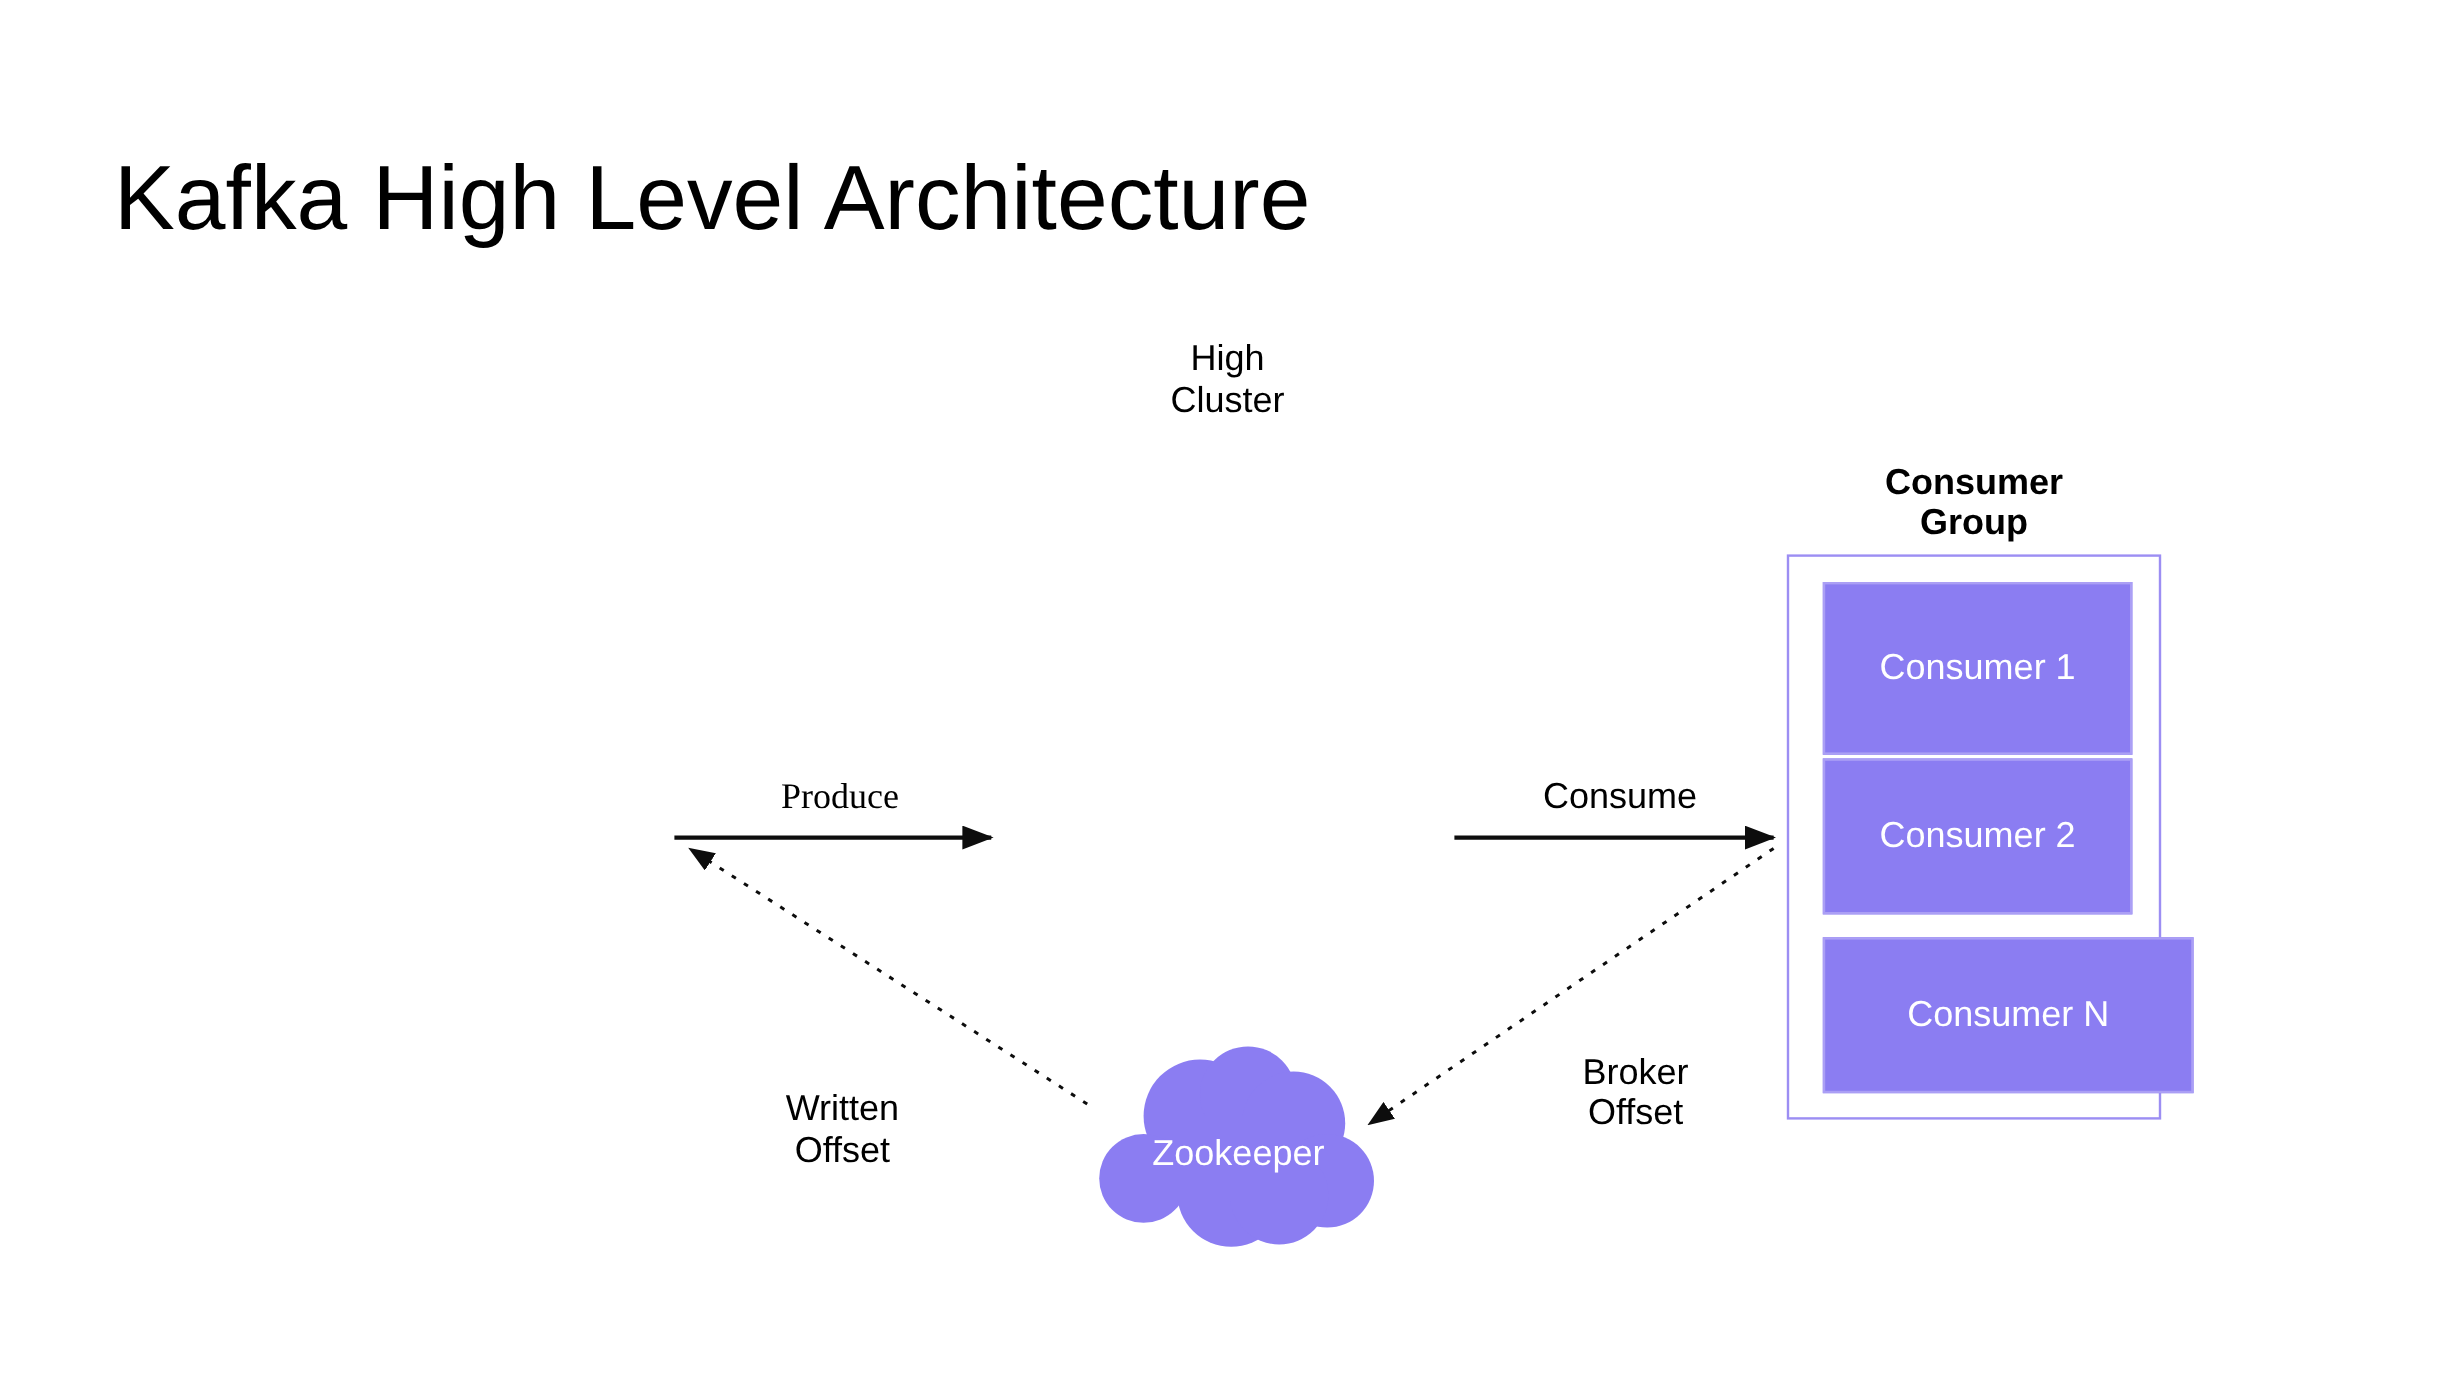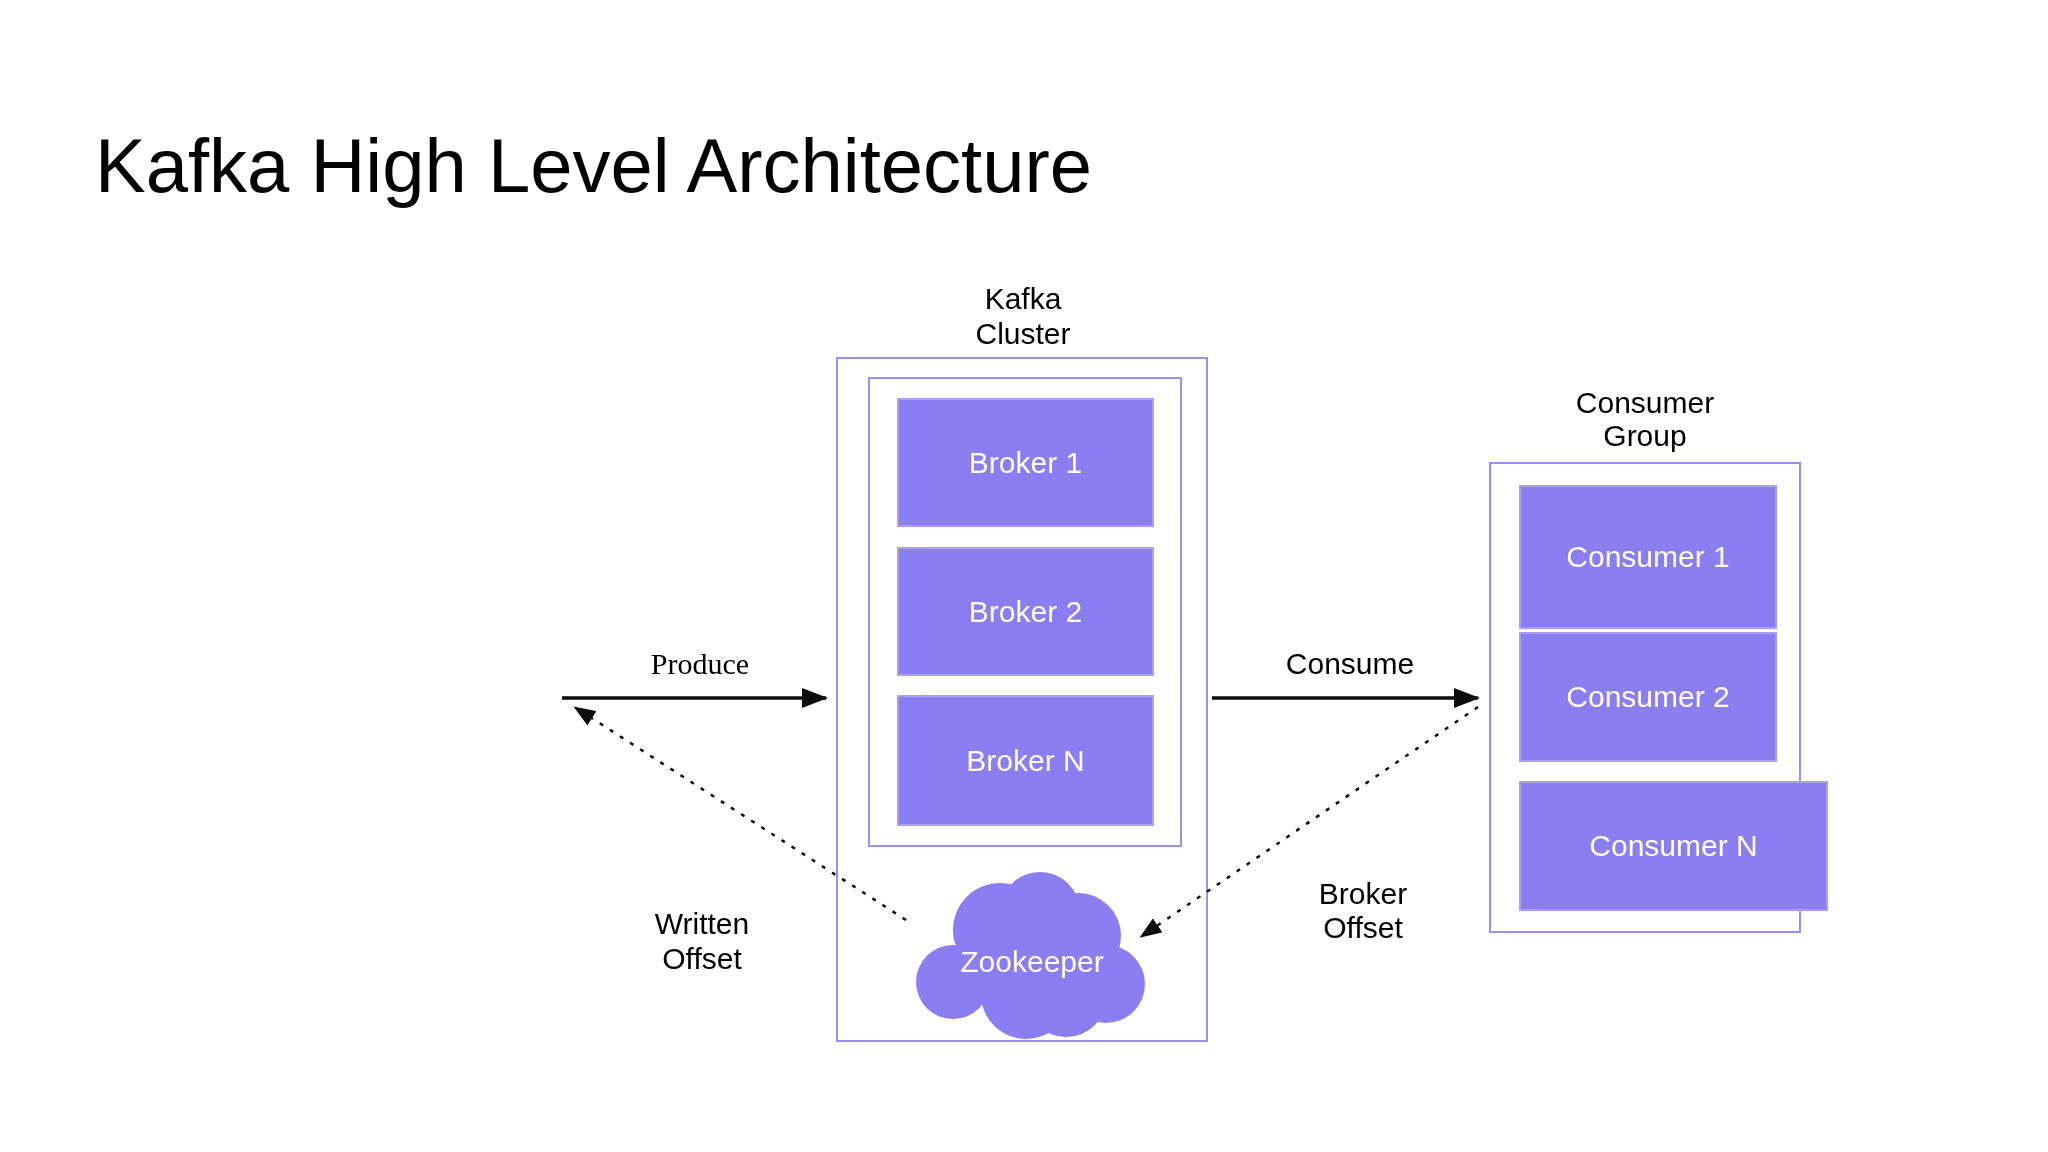--- a/index.html
+++ b/index.html
@@ -68,33 +68,26 @@
 </style>
 </head>
 <body>
 
 <div class="stage">
 
   <div class="title">Kafka High Level Architecture</div>
 
 
   <div class="diagram-label" style="left:923px; top:281px; width:200px;">
-    <div>Kafka</div>
+    <div>High</div>
     <div>Cluster</div>
   </div>
 
-  <div class="container-box" style="left:836px; top:357px; width:372px; height:685px;">
-    <div class="container-box" style="left:30px; top:18px; width:314px; height:470px;">
-      <div class="node" style="left:27px; top:19px; width:257px; height:129px;">Broker 1</div>
-      <div class="node" style="left:27px; top:168px; width:257px; height:129px;">Broker 2</div>
-      <div class="node" style="left:27px; top:316px; width:257px; height:131px;">Broker N</div>
-    </div>
-  </div>
 
-  <div class="diagram-label" style="left:1545px; top:386px; width:200px; line-height:33px;">
+  <div class="diagram-label" style="left:1545px; top:386px; width:200px; line-height:33px;font-weight:bold;">
     <div>Consumer</div>
     <div>Group</div>
   </div>
 
   <div class="container-box" style="left:1489px; top:462px; width:312px; height:471px;">
     <div class="node" style="left:28px; top:21px; width:258px; height:144px;">Consumer 1</div>
     <div class="node" style="left:28px; top:168px; width:258px; height:130px;">Consumer 2</div>
     <div class="node" style="left:28px; top:317px; width:309px; height:130px;">Consumer N</div>
   </div>
 

